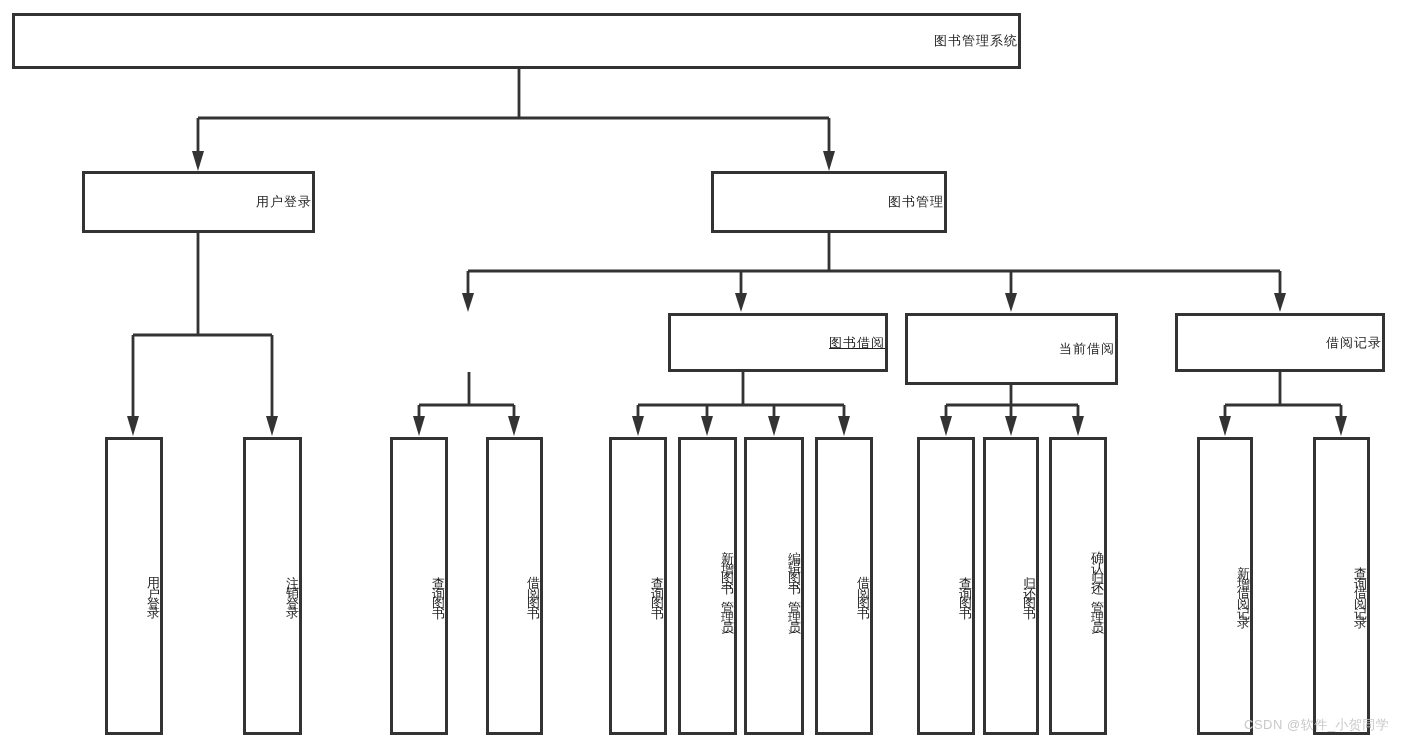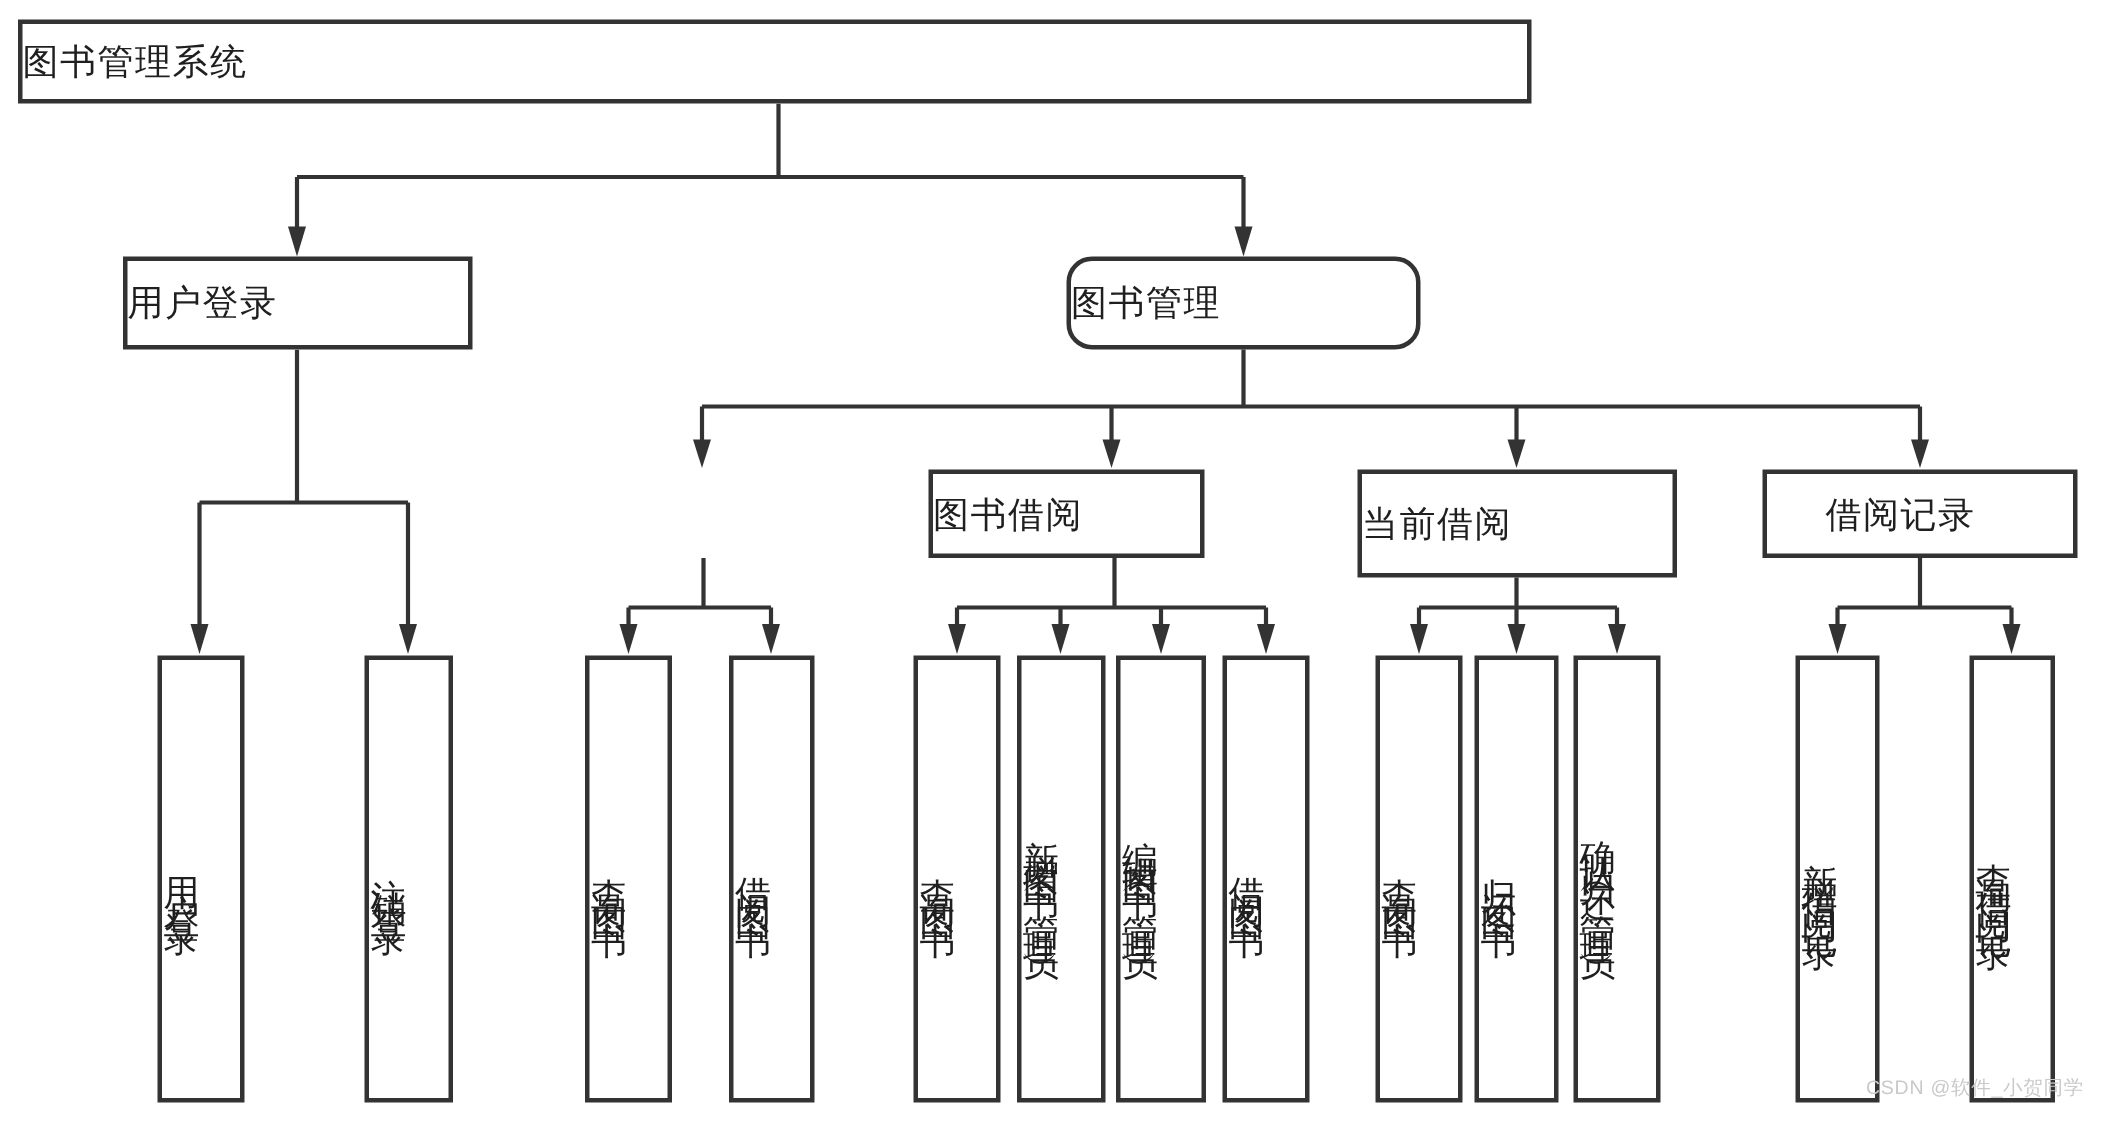--- a/index.html
+++ b/index.html
@@ -35,23 +35,23 @@
   svg.connectors polygon {
     fill: var(--line-color);
     stroke: none;
   }
   .box {
     position: absolute;
     background: var(--box-bg);
     border: 3px solid var(--box-border-color);
     display: flex;
     align-items: center;
-    justify-content: flex-start;
+    justify-content: flex-end;
     z-index: 2;
-    font-size: 24px;
+    font-size: 13px;
     letter-spacing: 1px;
     white-space: nowrap;
   }
   .box.v span {
     writing-mode: vertical-rl;
     text-orientation: mixed;
     letter-spacing: 10px;
     line-height: 1;
     white-space: nowrap;
   }
@@ -107,25 +107,25 @@
     <polygon points="1335,416 1347,416 1341,436"></polygon>
   </svg>
 
   <div class="box h" style="left:12px; top:13px; width:1009px; height:56px;">
     <span>图书管理系统</span>
   </div>
 
   <div class="box h" style="left:82px; top:171px; width:233px; height:62px;">
     <span>用户登录</span>
   </div>
-  <div class="box h" style="left:711px; top:171px; width:236px; height:62px;border-radius:17px;">
+  <div class="box h" style="left:711px; top:171px; width:236px; height:62px;">
     <span>图书管理</span>
   </div>
 
-  <div class="box h" style="left:619px; top:313px; width:184px; height:59px;">
+  <div class="box h" style="left:668px; top:313px; width:220px; height:59px;text-decoration:underline;">
     <span>图书借阅</span>
   </div>
   <div class="box h" style="left:905px; top:313px; width:213px; height:72px;">
     <span>当前借阅</span>
   </div>
   <div class="box h" style="left:1175px; top:313px; width:210px; height:59px;padding-left:39px;">
     <span>借阅记录</span>
   </div>
 
   <div class="box v" style="left:105px; top:437px; width:58px; height:298px;">

